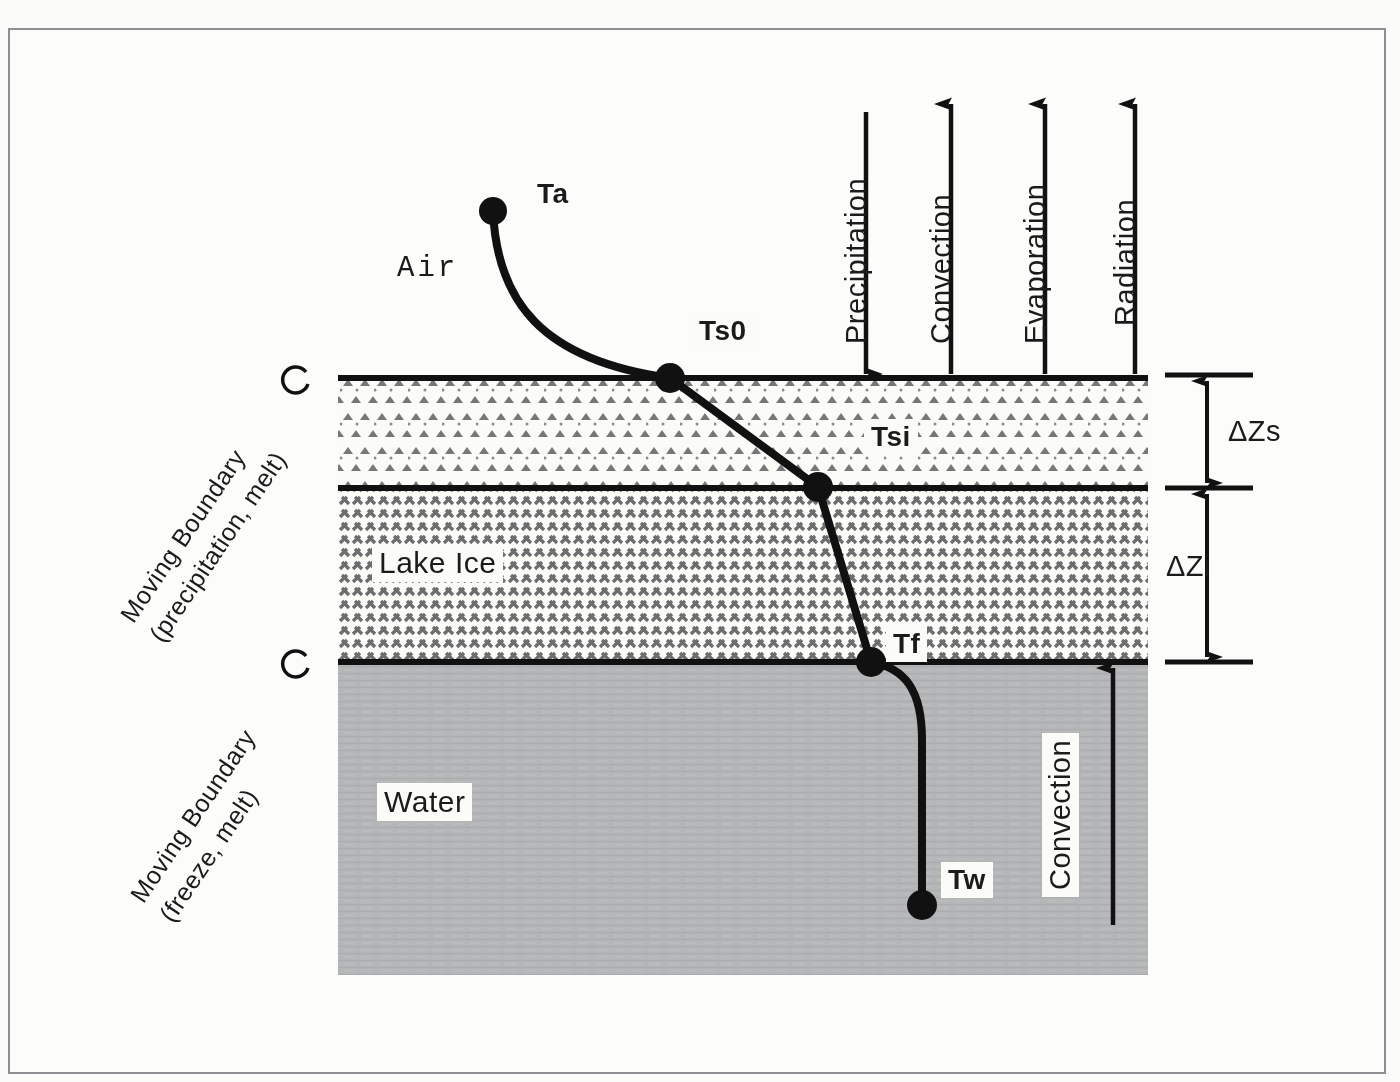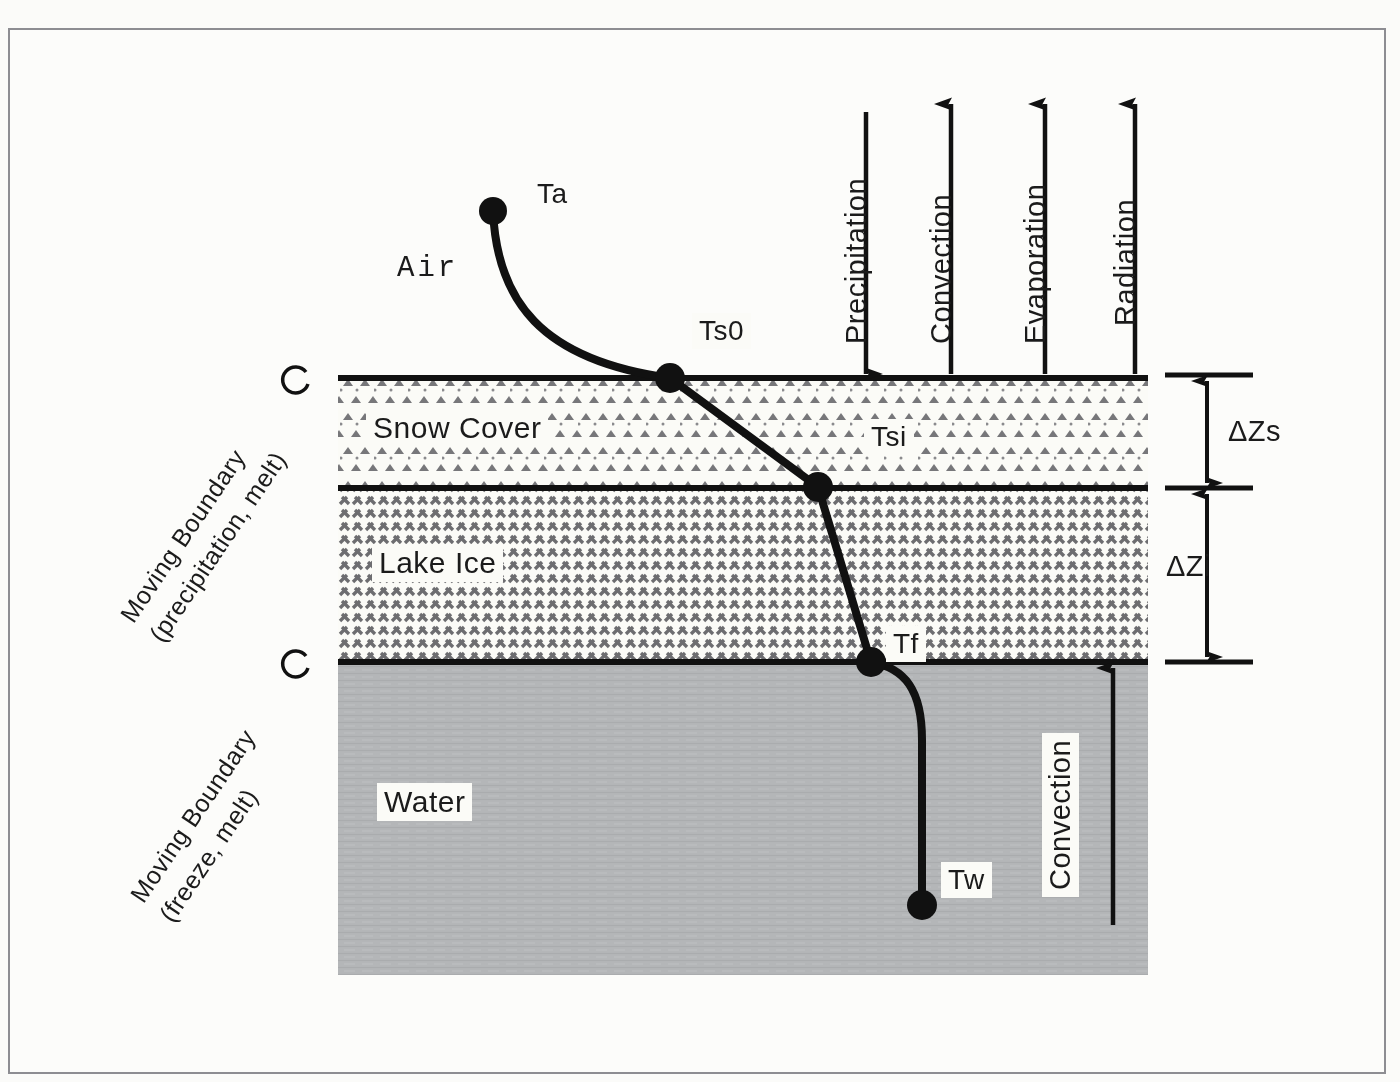--- a/index.html
+++ b/index.html
@@ -55,20 +55,21 @@
   }
   .rot-diag {
     transform-origin: 0 0;
     transform: rotate(-56deg);
   }
   .t-layer {
     font-size: 30px;
   }
   .t-node {
     font-size: 28px;
+    font-weight: bold;
   }
   .t-flux {
     font-size: 29px;
   }
   .t-dim {
     font-size: 29px;
   }
   .t-boundary {
     font-size: 25px;
     line-height: 1.38;
@@ -188,21 +189,20 @@
   </svg>
 
   <div class="lbl lbl-plain t-air" style="left:397px; top:252px;font-family:Liberation Mono, monospace;">Air</div>
 
   <div class="lbl lbl-plain t-node" style="left:537px; top:178px;">Ta</div>
   <div class="lbl lbl-boxed t-node" style="left:692px; top:313px;">Ts0</div>
   <div class="lbl lbl-boxed t-node" style="left:832px; top:419px;margin-left:32px;">Tsi</div>
   <div class="lbl lbl-boxed t-node" style="left:886px; top:611px;margin-top:15px;">Tf</div>
   <div class="lbl lbl-boxed t-node" style="left:941px; top:862px;">Tw</div>
 
-  <div class="lbl lbl-boxed t-layer" style="left:366px; top:409px;">Snow Cover</div>
   <div class="lbl lbl-boxed t-layer" style="left:372px; top:544px;">Lake Ice</div>
   <div class="lbl lbl-boxed t-layer" style="left:377px; top:783px;text-align:right;">Water</div>
 
   <div class="lbl lbl-plain t-flux rot90" style="left:840px; top:344px;">Precipitation</div>
   <div class="lbl lbl-plain t-flux rot90" style="left:925px; top:344px;">Convection</div>
   <div class="lbl lbl-plain t-flux rot90" style="left:1019px; top:344px;">Evaporation</div>
   <div class="lbl lbl-plain t-flux rot90" style="left:1109px; top:326px;">Radiation</div>
 
   <div class="lbl lbl-boxed t-flux rot90" style="left:1042px; top:897px;">Convection</div>
 

